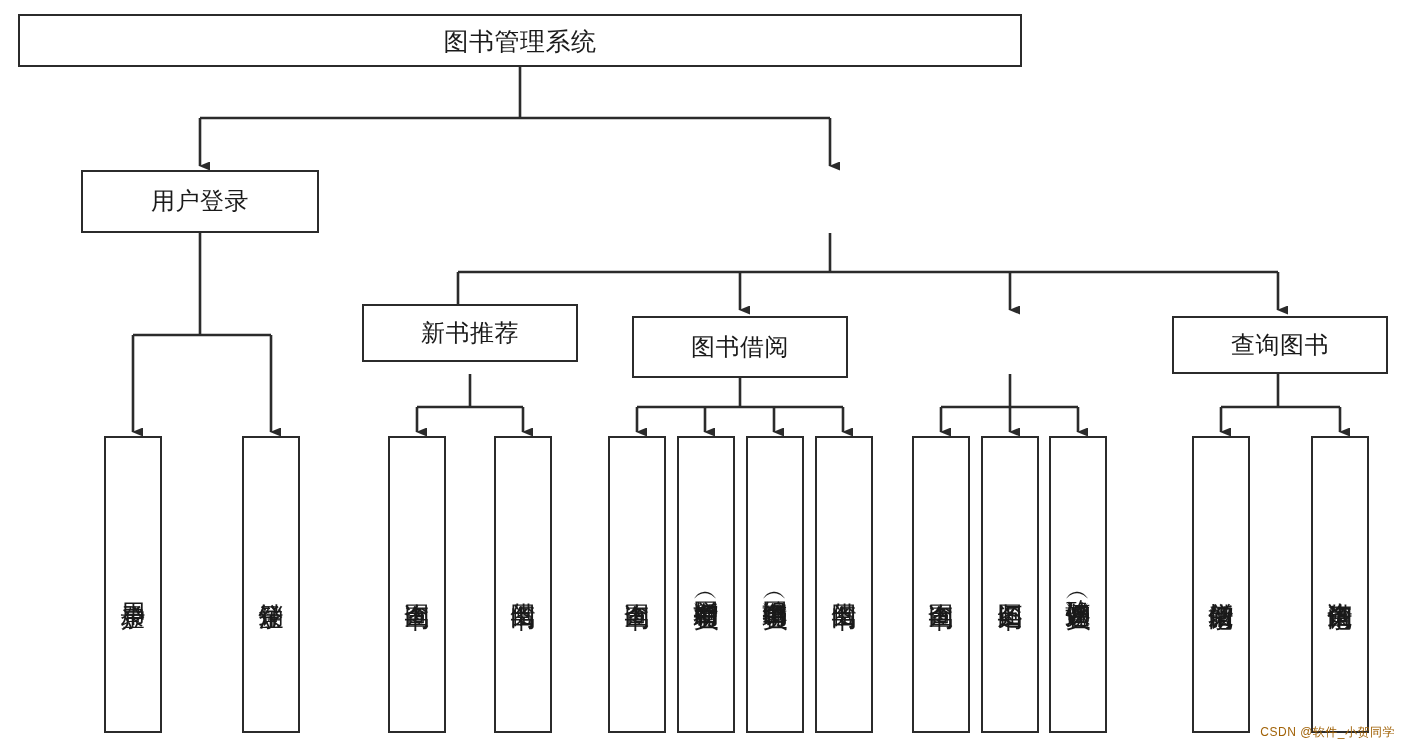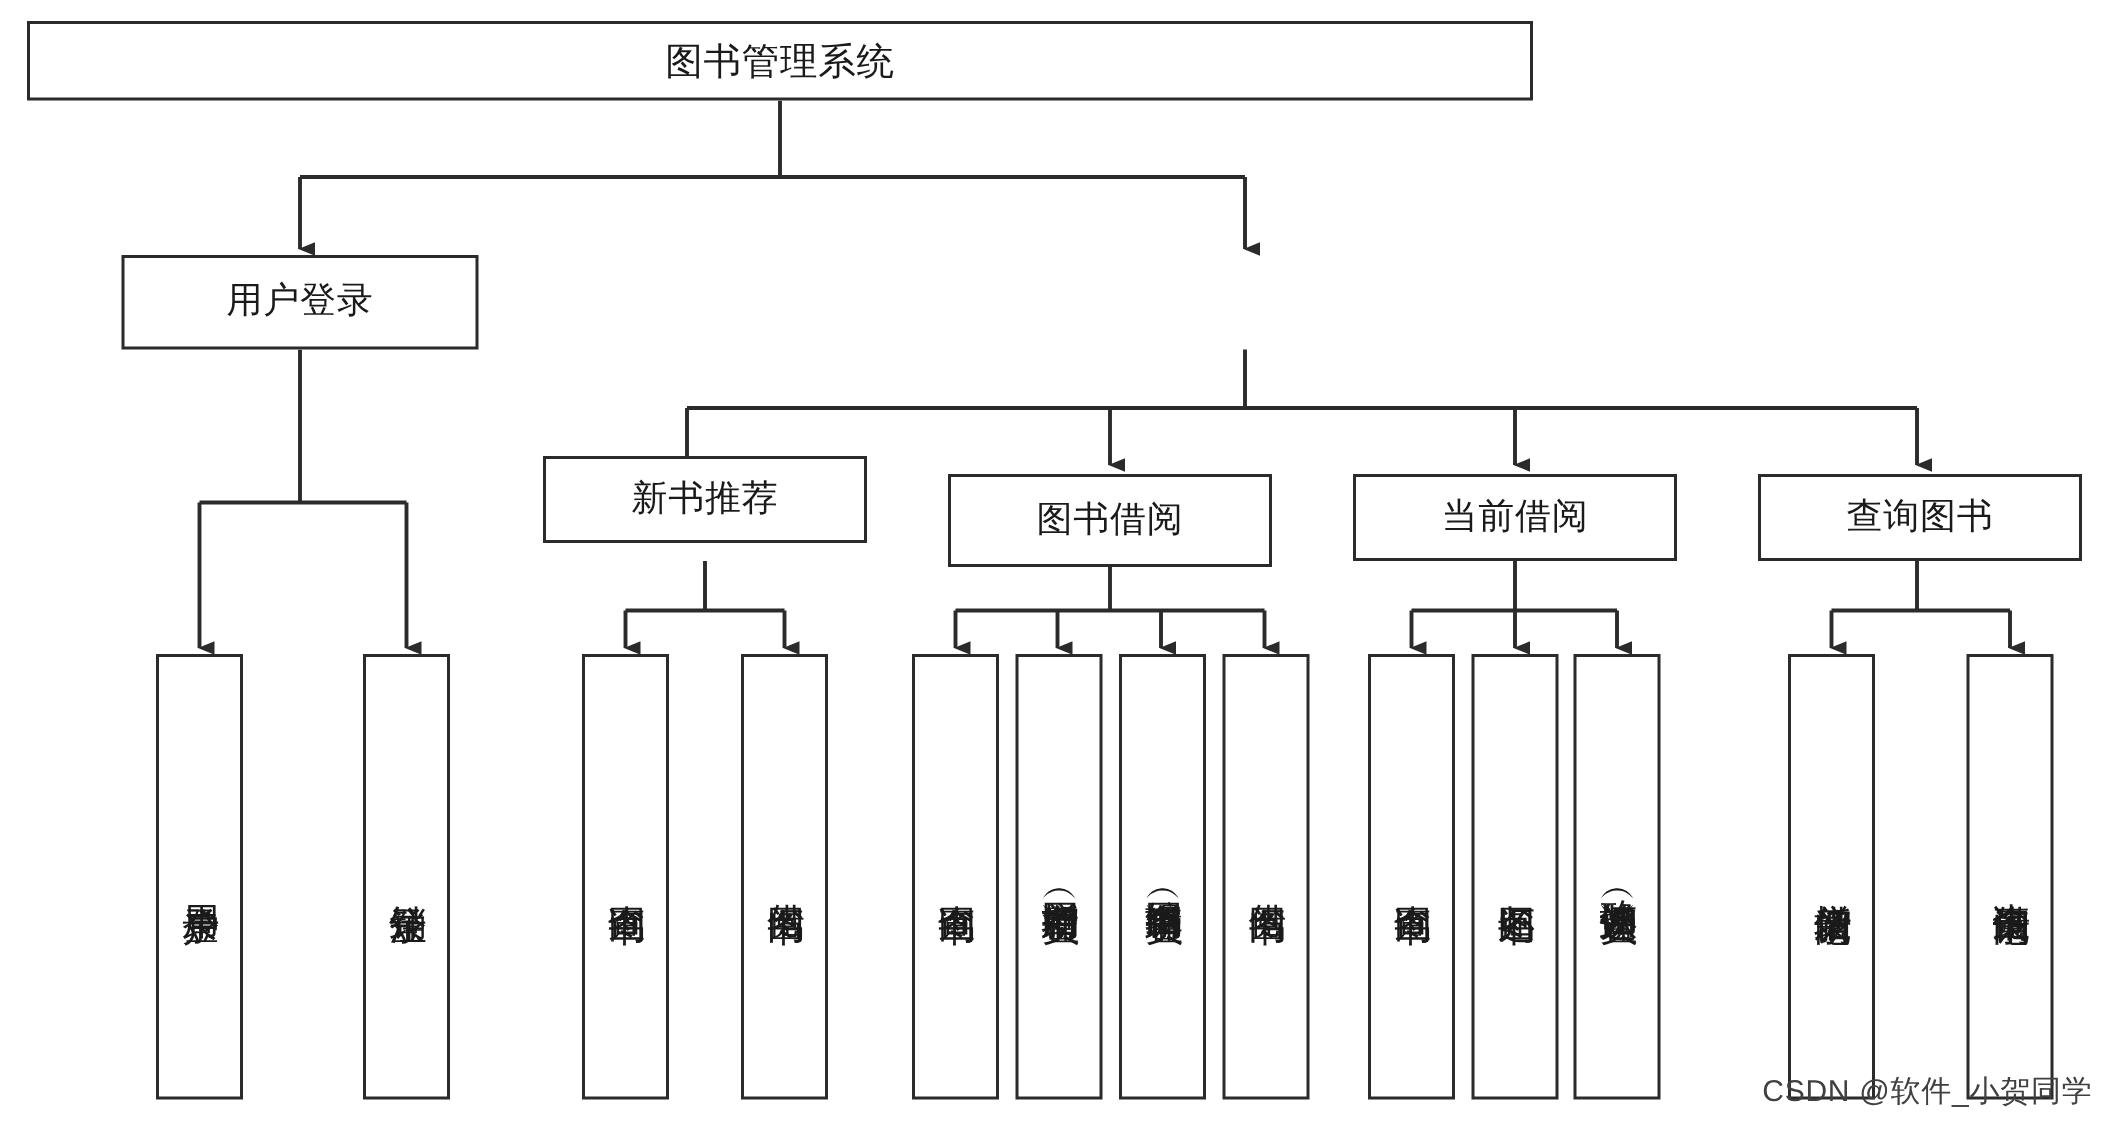--- a/index.html
+++ b/index.html
@@ -57,22 +57,22 @@
     text-orientation: upright;
     font-size: 25px;
     line-height: 1.16;
     letter-spacing: 1px;
     white-space: nowrap;
   }
   #watermark {
     position: absolute;
     right: 10px;
     bottom: 6px;
-    font-size: 20px;
-    color: #404040;
+    font-size: 12px;
+    color: #a16207;
     z-index: 5;
     white-space: nowrap;
     letter-spacing: 0.5px;
   }
 </style>
 </head>
 <body>
 
 <div id="diagram-canvas">
 
@@ -133,23 +133,20 @@
   <div class="node level1" style="left:81px; top:170px; width:238px; height:63px;">
     <span class="node-label">用户登录</span>
   </div>
 
   <div class="node level2" style="left:362px; top:304px; width:216px; height:58px;">
     <span class="node-label">新书推荐</span>
   </div>
   <div class="node level2" style="left:632px; top:316px; width:216px; height:62px;">
     <span class="node-label">图书借阅</span>
   </div>
-  <div class="node level2" style="left:902px; top:316px; width:216px; height:58px;">
-    <span class="node-label">当前借阅</span>
-  </div>
   <div class="node level2" style="left:1172px; top:316px; width:216px; height:58px;">
     <span class="node-label">查询图书</span>
   </div>
 
   <div class="node leaf" style="left:104px; top:436px; width:58px; height:297px;">
     <span class="node-label">用户登录</span>
   </div>
   <div class="node leaf" style="left:242px; top:436px; width:58px; height:297px;">
     <span class="node-label">注销登录</span>
   </div>

